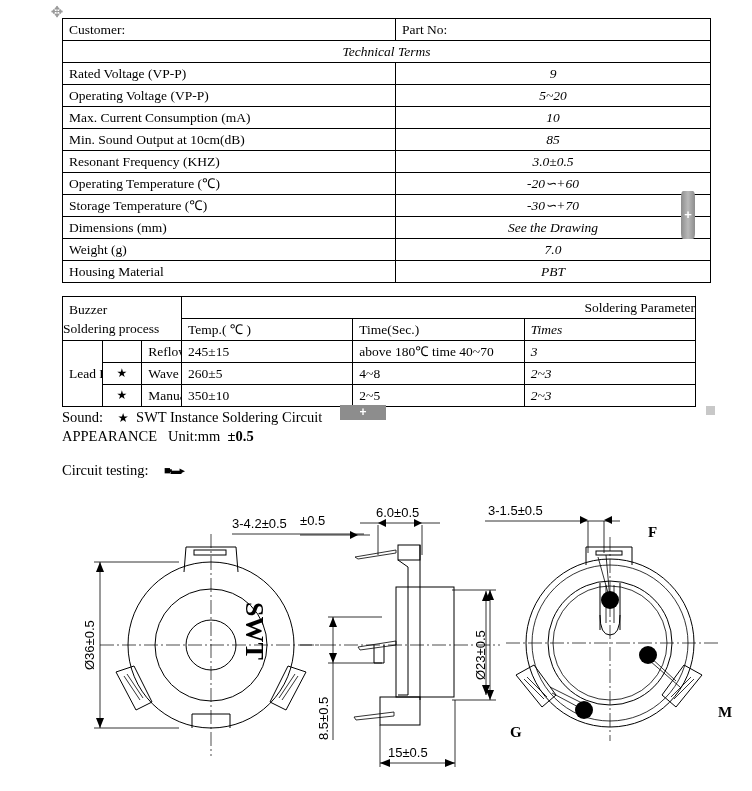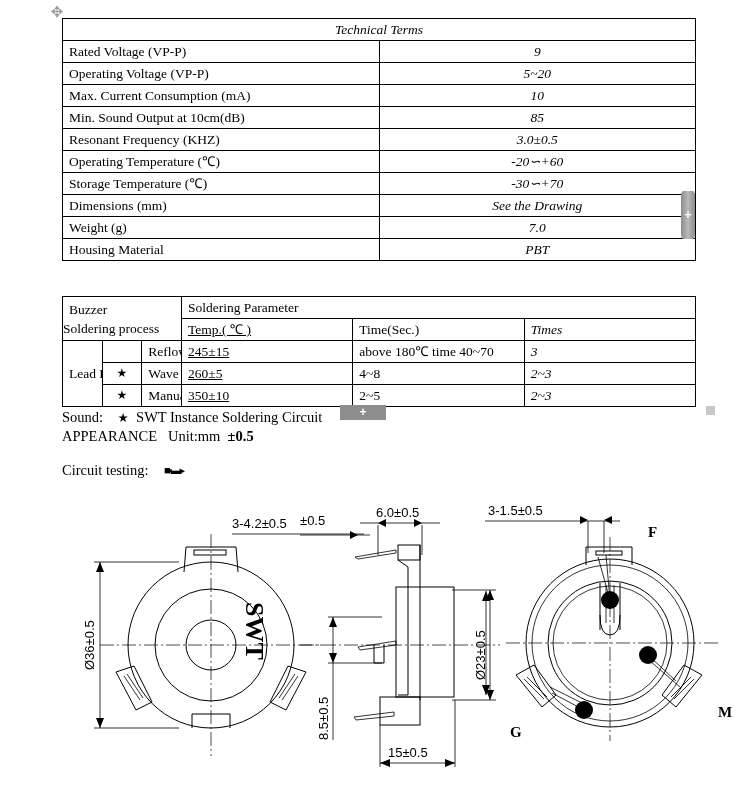--- a/index.html
+++ b/index.html
@@ -49,23 +49,23 @@
     font-size:13.5px;
     padding:0 0 0 6px;
     line-height:19px;
     height:21px;
     white-space:nowrap;
     overflow:hidden;
     vertical-align:middle;
   }
   .sold-table td.star{text-align:center;padding-left:0;font-size:12px;}
   .sc1{width:112px;} .sc2{width:24px;} .sc3{width:116px;}
-  .sc4{width:106px;text-decoration:underline;} .sc5{width:222px;} .sc6{width:54px;font-style:italic;}
+  .sc4{width:106px;} .sc5{width:222px;} .sc6{width:54px;font-style:italic;}
   .buzzer-cell{line-height:17px;padding-left:12px;}
-  .sp-head{text-align:left;padding-left:0;}
+  .sp-head{text-align:right;padding-left:0;}
   .reflow-time{padding-left:22px;}
 
   
   .tx{position:absolute;font-size:14.5px;white-space:nowrap;}
   .remark{left:62px;top:409px;}
   .remark .star{font-size:12.5px;}
   .appearance{left:62px;top:428px;}
   .appearance .bold{font-weight:bold;}
   .circuit{left:62px;top:462px;}
   .brokenimg{
@@ -102,20 +102,24 @@
 </style>
 </head>
 <body>
 
 <div class="page">
 
   <div class="move-handle">✥</div>
 
   <table class="spec-table">
     <tbody>
+        <tr>
+      <td class="col-a">Customer:</td>
+      <td class="col-b">Part No:</td>
+    </tr>
     <tr>
       <td class="ctr" colspan="2">Technical Terms</td>
     </tr>
     <tr>
       <td class="col-a">Rated Voltage (VP-P)</td>
       <td class="col-b ctr">9</td>
     </tr>
     <tr>
       <td class="col-a">Operating Voltage (VP-P)</td>
       <td class="col-b ctr">5~20</td>

